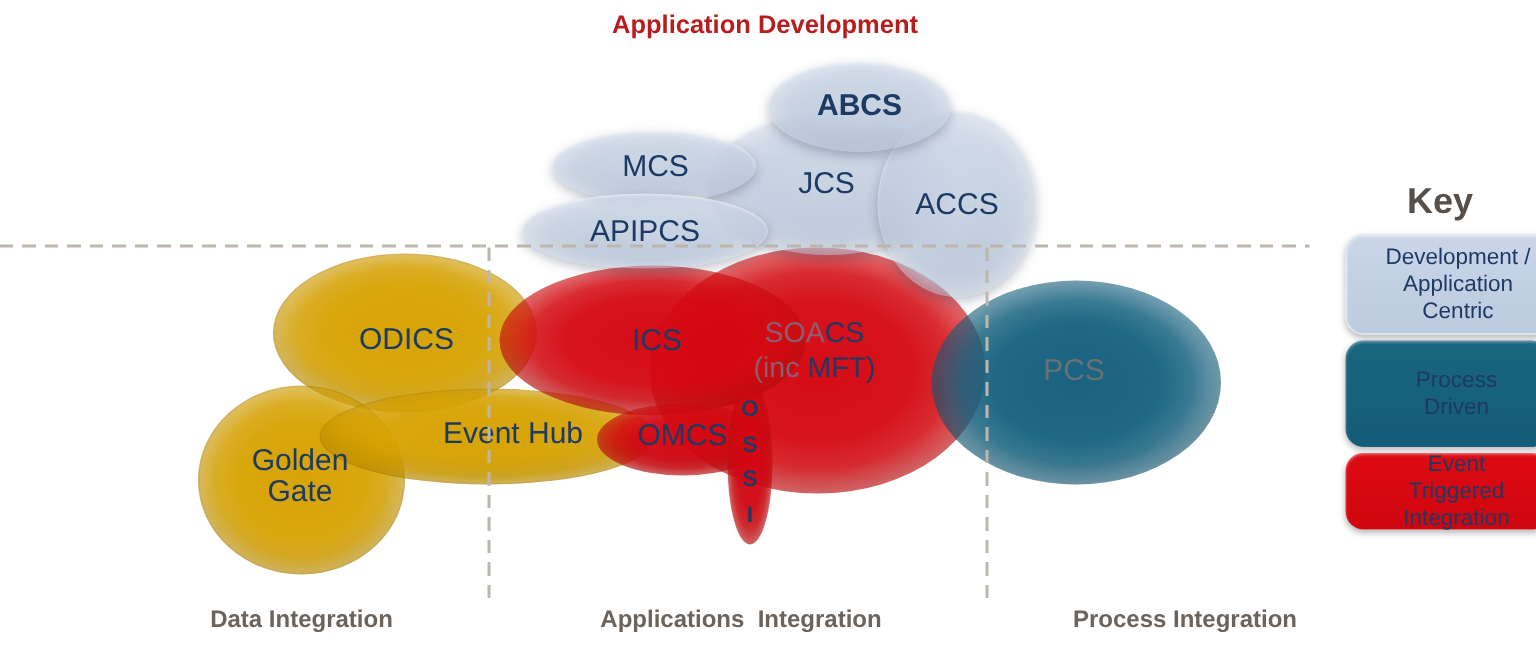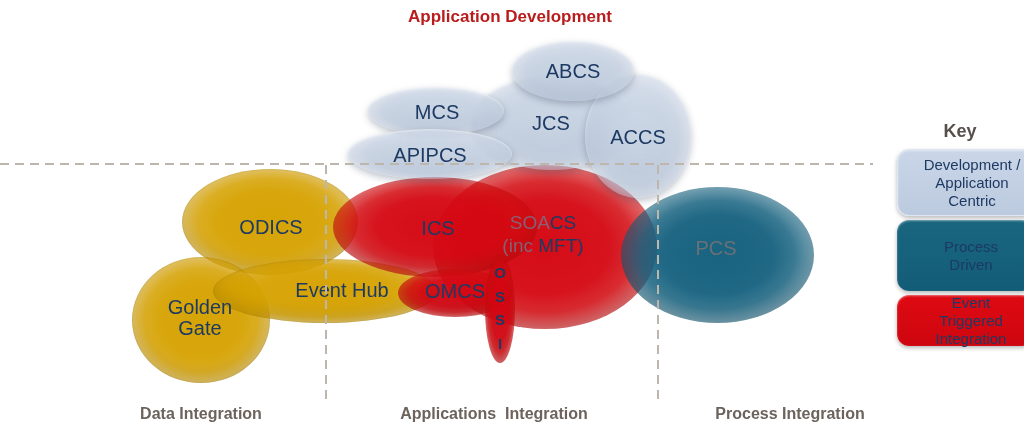--- a/index.html
+++ b/index.html
@@ -34,21 +34,21 @@
   .muted{color:rgba(118,118,142,0.78);}
   .ossi{font-size:15px;font-weight:bold;line-height:23.5px;}
   .gray-label{position:absolute;transform:translateX(-50%);color:#6B635C;font-weight:bold;
        font-size:16px;white-space:pre;z-index:6;}
   .title{position:absolute;transform:translateX(-50%);color:#b91c1c;font-weight:bold;
        font-size:17px;white-space:nowrap;z-index:6;}
   .dash{position:absolute;z-index:8;}
   .dash.h{height:2px;background:repeating-linear-gradient(90deg,#BDB6AC 0 9px,transparent 9px 15px);}
   .dash.v{width:2px;background:repeating-linear-gradient(180deg,#BDB6AC 0 9px,transparent 9px 15px);}
   #key{position:absolute;left:897px;top:121px;width:126px;z-index:9;}
-  #key .key-title{color:#564F4A;font-weight:bold;font-size:18px;text-align:center;margin-bottom:7px;}
+  #key .key-title{color:#564F4A;font-weight:bold;font-size:24px;text-align:center;margin-bottom:7px;}
   .key-box{width:124px;border-radius:12px;margin:0 auto 4px auto;display:flex;flex-direction:column;
        align-items:center;justify-content:center;color:#1D3A63;font-size:15px;line-height:18px;
        text-align:center;box-shadow:0 2px 4px rgba(0,0,0,0.28), inset 0 1px 2px rgba(255,255,255,0.45);padding-left:12px;}
   .kb-dev{height:65px;background:linear-gradient(#CAD6E8,#BCCADF);border:1px solid #DDE6F2;}
   .kb-data{height:70px;background:linear-gradient(#DAA800,#CF9E00);}
   .kb-process{height:71px;background:linear-gradient(#19667F,#135C77);}
   .kb-event{height:51px;background:linear-gradient(#DE0A12,#CE060F);}
 </style>
 </head>
 <body>
@@ -67,21 +67,21 @@
   <div class="ellipse c-red" style="left:485px;top:255px;width:30px;height:108px;"></div>
 
   <div class="ellipse c-teal" style="left:621px;top:187px;width:193px;height:136px;"></div>
 
   <div class="ellipse c-blue" style="left:472px;top:76px;width:160px;height:94px;"></div>
   <div class="ellipse c-blue" style="left:585px;top:74px;width:106px;height:124px;"></div>
   <div class="ellipse c-blue" style="left:512px;top:41px;width:122px;height:60px;"></div>
   <div class="ellipse c-blue" style="left:368px;top:87px;width:136px;height:48px;"></div>
   <div class="ellipse c-blue" style="left:348px;top:129px;width:164px;height:50px;"></div>
 
-  <div class="lbl" style="left:573px;top:71px;">ABCS</div>
+  <div class="lbl" style="left:573px;top:71px;font-weight:bold;">ABCS</div>
   <div class="lbl" style="left:437px;top:112px;">MCS</div>
   <div class="lbl" style="left:551px;top:123px;">JCS</div>
   <div class="lbl" style="left:638px;top:137px;">ACCS</div>
   <div class="lbl" style="left:430px;top:155px;">APIPCS</div>
 
   <div class="lbl" style="left:271px;top:227px;">ODICS</div>
   <div class="lbl" style="left:200px;top:318px;line-height:21px;">
     <div>Golden</div>
     <div>Gate</div>
   </div>

